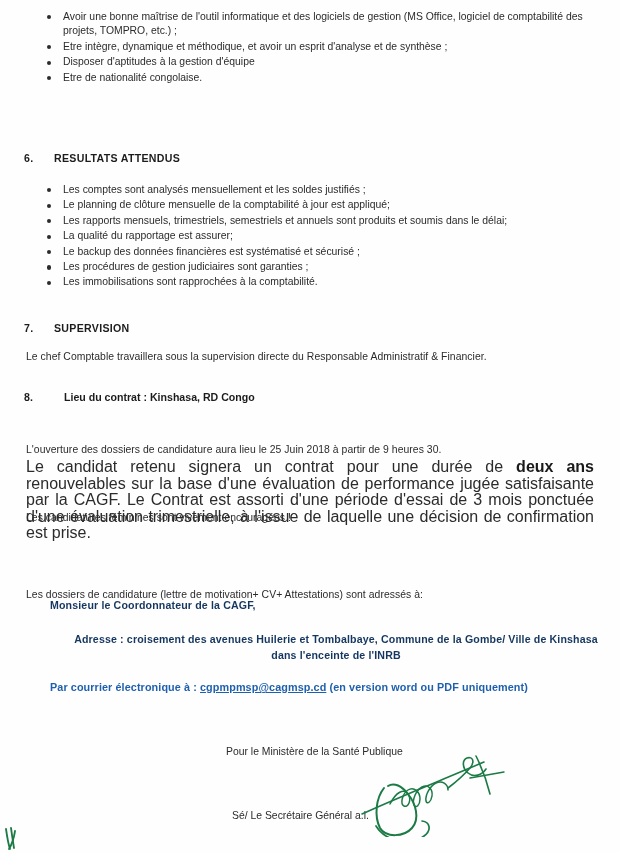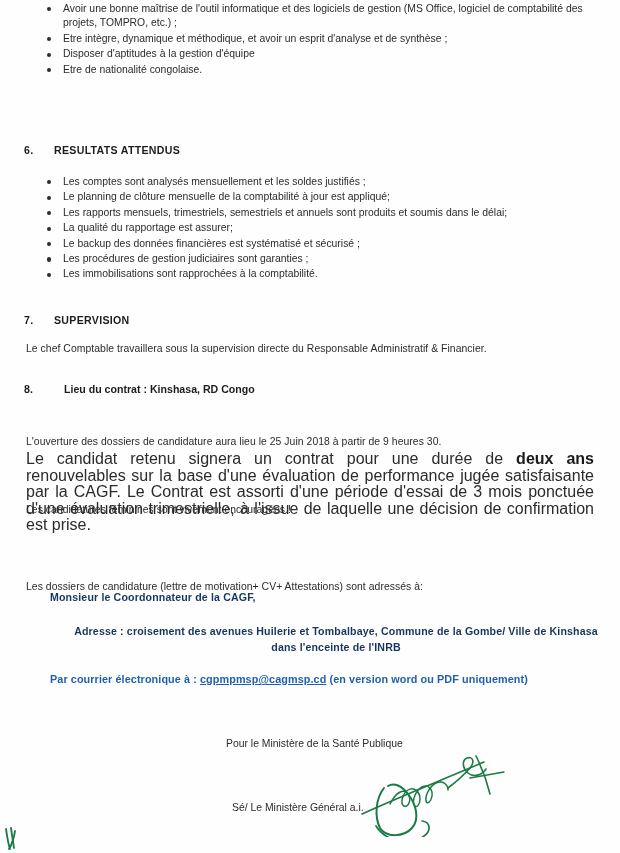--- a/index.html
+++ b/index.html
@@ -17,21 +17,21 @@
     -webkit-font-smoothing: antialiased;
   }
   .page {
     position: relative;
     width: 620px;
     height: 853px;
     background: #fefefe;
   }
 
   
-  .blk { position: absolute; }
+  .blk { position: absolute; margin-top: 8px; }
 
   .body-text {
     font-size: 10.4px;
     line-height: 14.6px;
     color: #2b2b2b;
     letter-spacing: 0.05px;
   }
 
   .heading {
     font-size: 10.6px;
@@ -178,21 +178,21 @@
     <div>Adresse : croisement des avenues Huilerie et Tombalbaye, Commune de la  Gombe/  Ville de Kinshasa</div>
     <div>dans l'enceinte de l'INRB</div>
   </div>
 
   <div class="blk mail-line" style="left:26px; top:672px; width:572px;padding-left:24px;">
     <span>Par courrier électronique à : </span><span class="addr">cgpmpmsp@cagmsp.cd</span><span> (en version word ou PDF uniquement)</span>
   </div>
 
   <div class="blk sig-text" style="left:226px; top:737px;">Pour le Ministère de la Santé Publique</div>
 
-  <div class="blk sig-text" style="left:232px; top:801px;">Sé/ Le Ministère Général a.i.</div>
+  <div class="blk sig-text" style="left:232px; top:801px;">Sé/ Le Secrétaire Général a.i.</div>
 
   <svg class="sig-ink" style="left:332px; top:742px;" width="180" height="95" viewBox="0 0 180 95" xmlns="http://www.w3.org/2000/svg" fill="none" stroke="#1b7a45" stroke-linecap="round" stroke-linejoin="round">
 
     <path d="M30 72 C60 58, 105 40, 152 20" stroke-width="1.6"></path>
 
     <path d="M52 46 C44 56, 42 74, 48 86 C54 96, 72 95, 80 86
              C88 77, 84 62, 76 52 C70 44, 62 40, 56 44" stroke-width="2"></path>
 
     <path d="M58 62 C64 50, 72 46, 76 52 C80 58, 76 66, 72 64
              C68 62, 70 52, 76 48 C82 44, 88 50, 88 57

